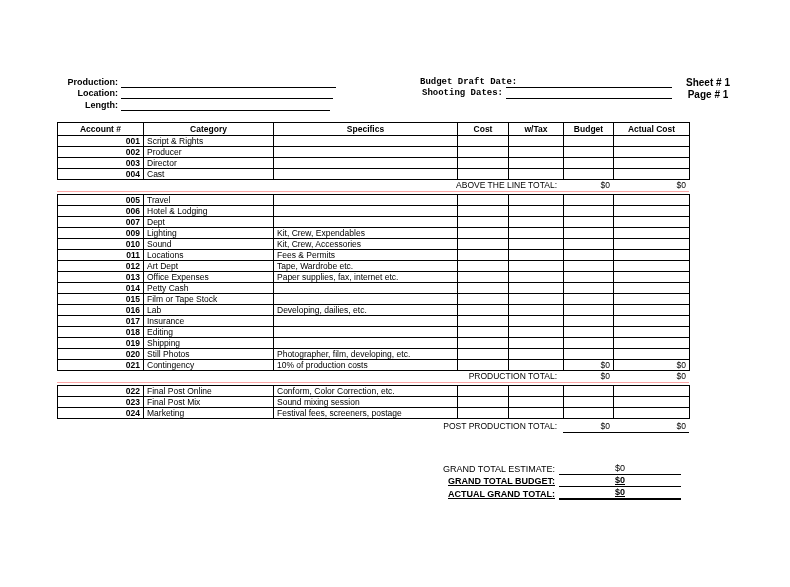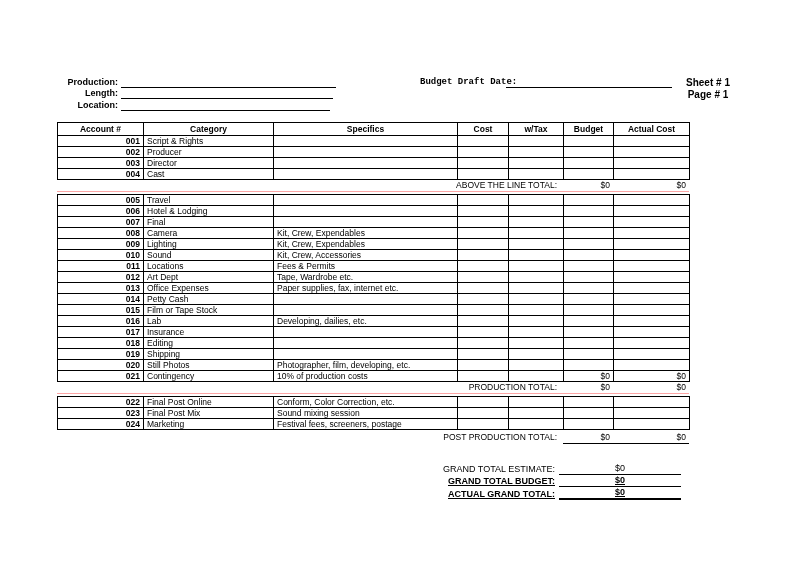--- a/index.html
+++ b/index.html
@@ -92,32 +92,36 @@
 <body>
 
 <div class="page">
 
   <div class="hdr-left">
     <div class="field-row">
       <div class="field-label">Production:</div>
       <div class="field-line"></div>
     </div>
     <div class="field-row">
+      <div class="field-label">Location:</div>
+      <div class="field-line"></div>
+    </div>
+    <div class="field-row">
       <div class="field-label">Length:</div>
-      <div class="field-line"></div>
-    </div>
-    <div class="field-row">
-      <div class="field-label">Location:</div>
       <div class="field-line"></div>
     </div>
   </div>
 
   <div class="hdr-right">
     <div class="field-row">
       <div class="field-label">Budget Draft Date:</div>
+      <div class="field-line"></div>
+    </div>
+    <div class="field-row">
+      <div class="field-label">Shooting Dates:</div>
       <div class="field-line"></div>
     </div>
   </div>
 
   <div class="hdr-sheet">
     <div>Sheet # 1</div>
     <div>Page # 1</div>
   </div>
 
   <div class="table-wrap">
@@ -212,31 +216,22 @@
             <td class="col-account">006</td>
             <td>Hotel &amp; Lodging</td>
             <td></td>
             <td class="col-money"></td>
             <td class="col-money"></td>
             <td class="col-money"></td>
             <td class="col-money"></td>
           </tr>
           <tr>
             <td class="col-account">007</td>
-            <td>Final</td>
-            <td></td>
-            <td class="col-money"></td>
-            <td class="col-money"></td>
-            <td class="col-money"></td>
-            <td class="col-money"></td>
-          </tr>
-          <tr>
-            <td class="col-account">008</td>
-            <td>Camera</td>
-            <td>Kit, Crew, Expendables</td>
+            <td>Dept</td>
+            <td></td>
             <td class="col-money"></td>
             <td class="col-money"></td>
             <td class="col-money"></td>
             <td class="col-money"></td>
           </tr>
           <tr>
             <td class="col-account">009</td>
             <td>Lighting</td>
             <td>Kit, Crew, Expendables</td>
             <td class="col-money"></td>

